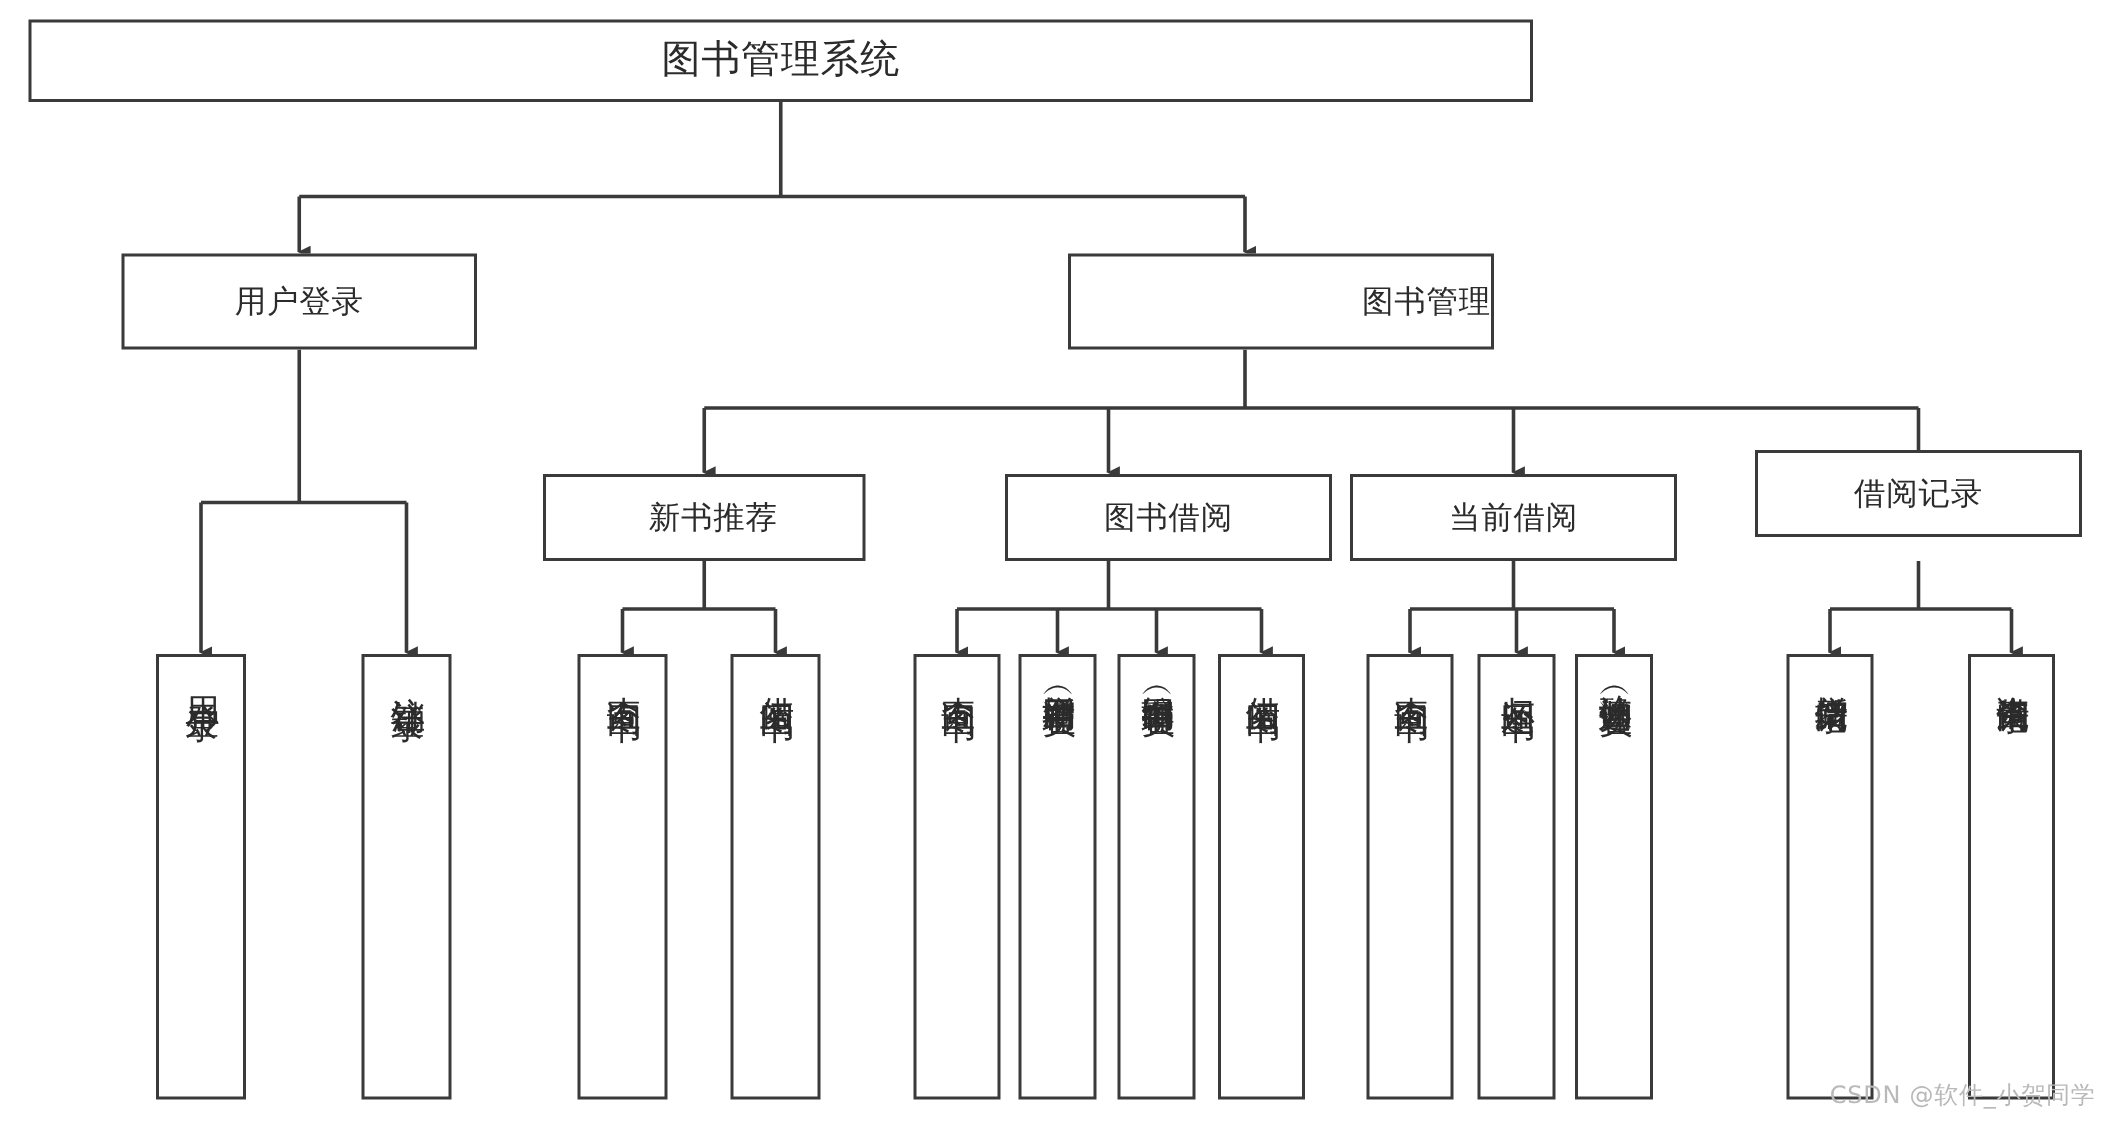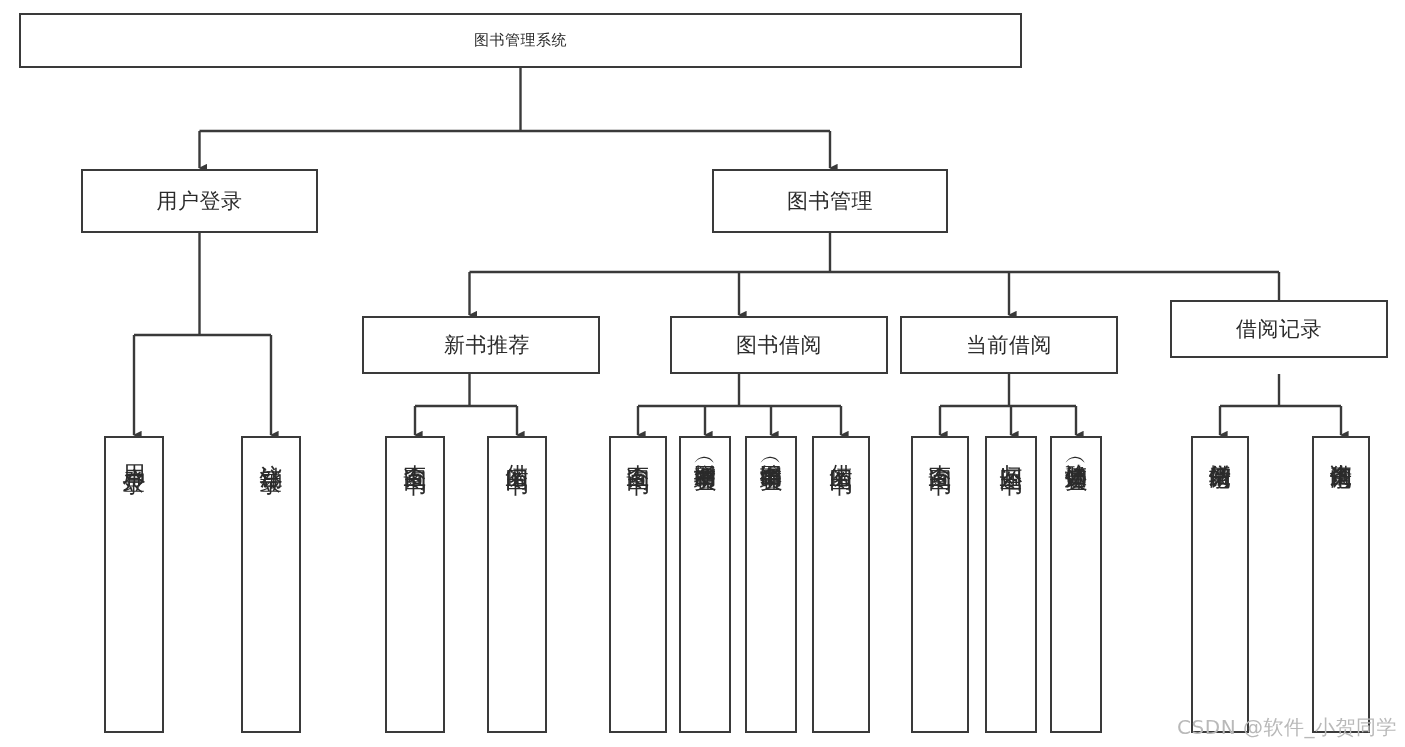--- a/index.html
+++ b/index.html
@@ -42,21 +42,21 @@
     text-align: center;
     line-height: 1.18;
     white-space: pre;
   }
   
   .node.horiz .node-label {
     font-size: 21px;
     letter-spacing: 0.5px;
   }
   .node.root .node-label {
-    font-size: 15px;
+    font-size: 26px;
   }
   
   .node.vert {
     align-items: flex-start;
     justify-content: center;
     padding-top: 8px;
   }
   .node.vert .node-label {
     writing-mode: vertical-rl;
     text-orientation: upright;
@@ -65,21 +65,21 @@
     line-height: 1;
   }
   .node.vert.tight .node-label {
     font-size: 22px;
     letter-spacing: 1px;
   }
   .watermark {
     position: absolute;
     right: 8px;
     bottom: 6px;
-    font-size: 20px;
+    font-size: 16px;
     color: #b9b9b9;
     letter-spacing: 0.5px;
     white-space: nowrap;
     font-family: "DejaVu Sans", "Liberation Sans", sans-serif;
   }
 </style>
 </head>
 <body>
 
 <div id="canvas">
@@ -126,24 +126,24 @@
       </g>
   </svg>
 
   <div id="node-layer">
       <div class="node horiz root" style="left: 19px; top: 13px; width: 1003px; height: 55px;">
         <div class="node-label">图书管理系统</div>
       </div>
       <div class="node horiz" style="left: 81px; top: 169px; width: 237px; height: 64px;">
         <div class="node-label">用户登录</div>
       </div>
-      <div class="node horiz" style="left: 712px; top: 169px; width: 236px; height: 64px;">
+      <div class="node horiz" style="left: 712px; top: 169px; width: 284px; height: 64px; justify-content: flex-end;">
         <div class="node-label">图书管理</div>
       </div>
-      <div class="node horiz" style="left: 362px; top: 316px; width: 238px; height: 58px; padding-left: 12px;">
+      <div class="node horiz" style="left: 362px; top: 316px; width: 215px; height: 58px; padding-left: 12px;">
         <div class="node-label">新书推荐</div>
       </div>
       <div class="node horiz" style="left: 630px; top: 316px; width: 218px; height: 58px; margin-left: 40px;">
         <div class="node-label">图书借阅</div>
       </div>
       <div class="node horiz" style="left: 900px; top: 316px; width: 218px; height: 58px;">
         <div class="node-label">当前借阅</div>
       </div>
       <div class="node horiz" style="left: 1170px; top: 300px; width: 218px; height: 58px;">
         <div class="node-label">借阅记录</div>

